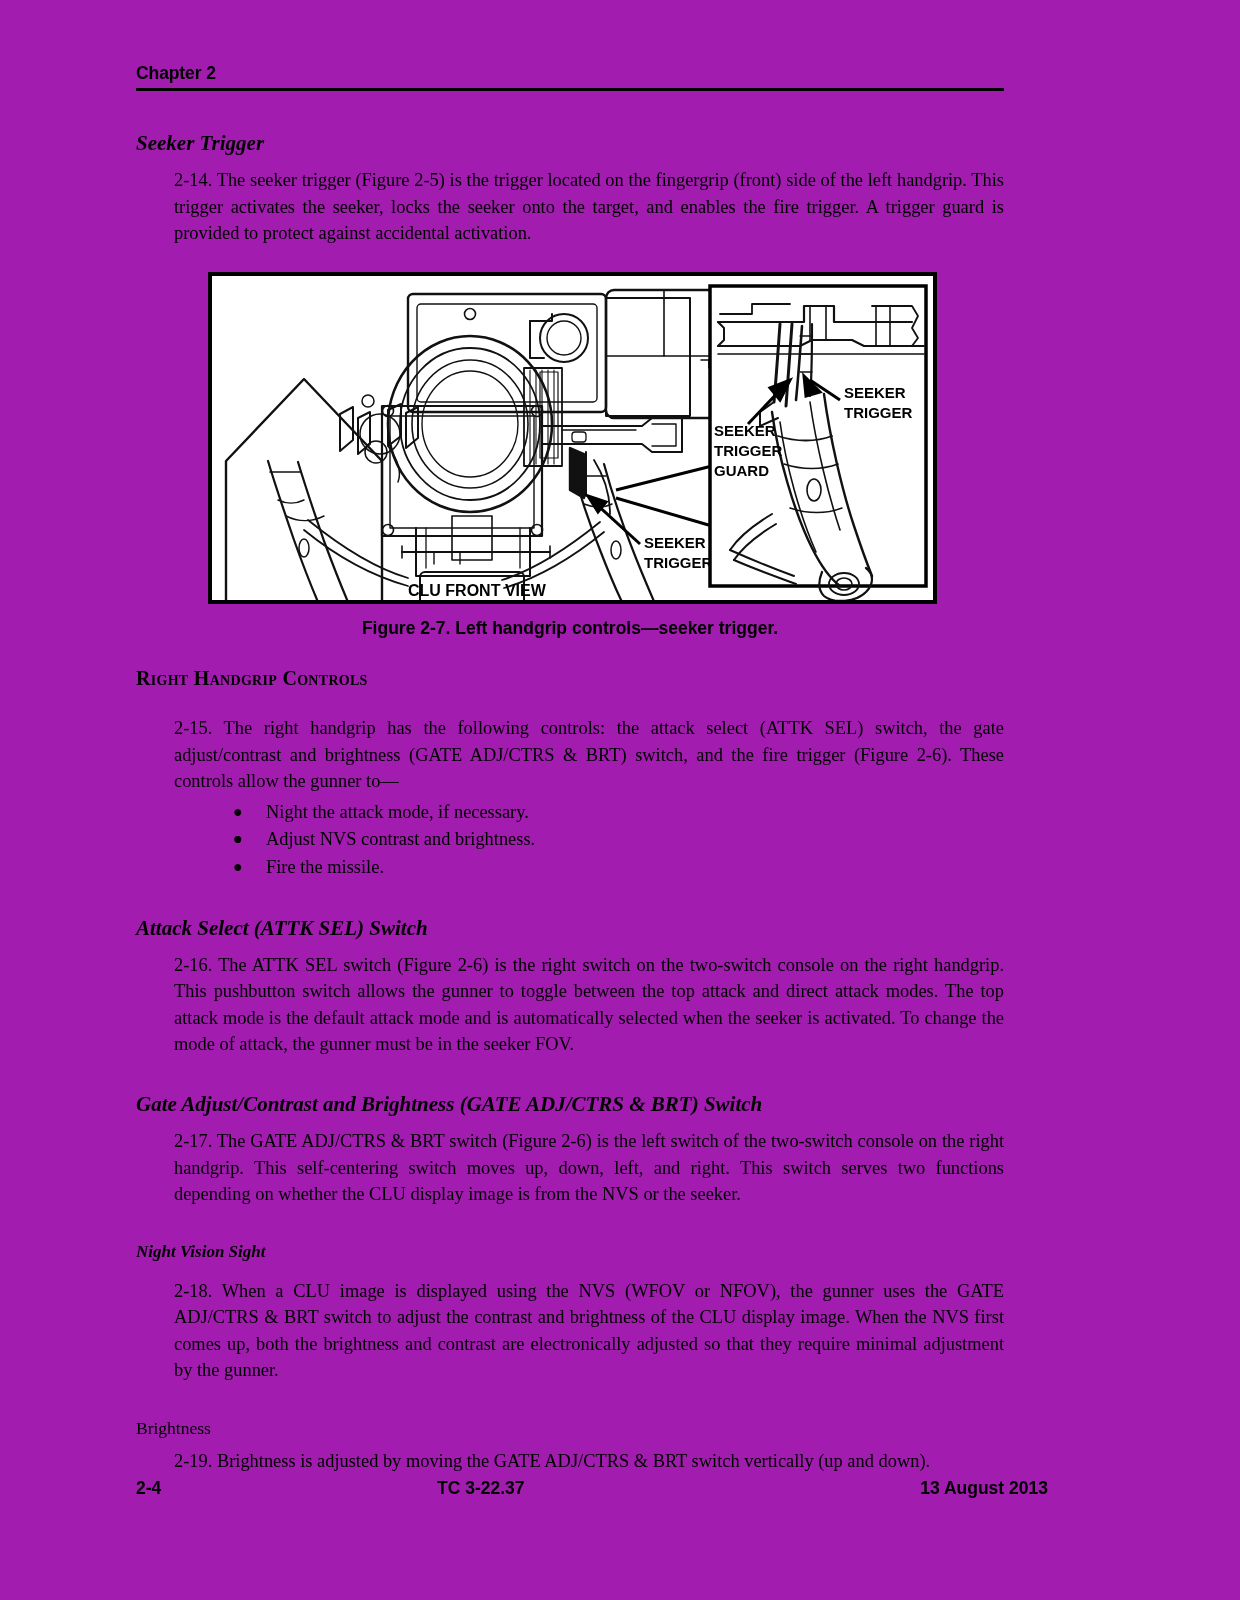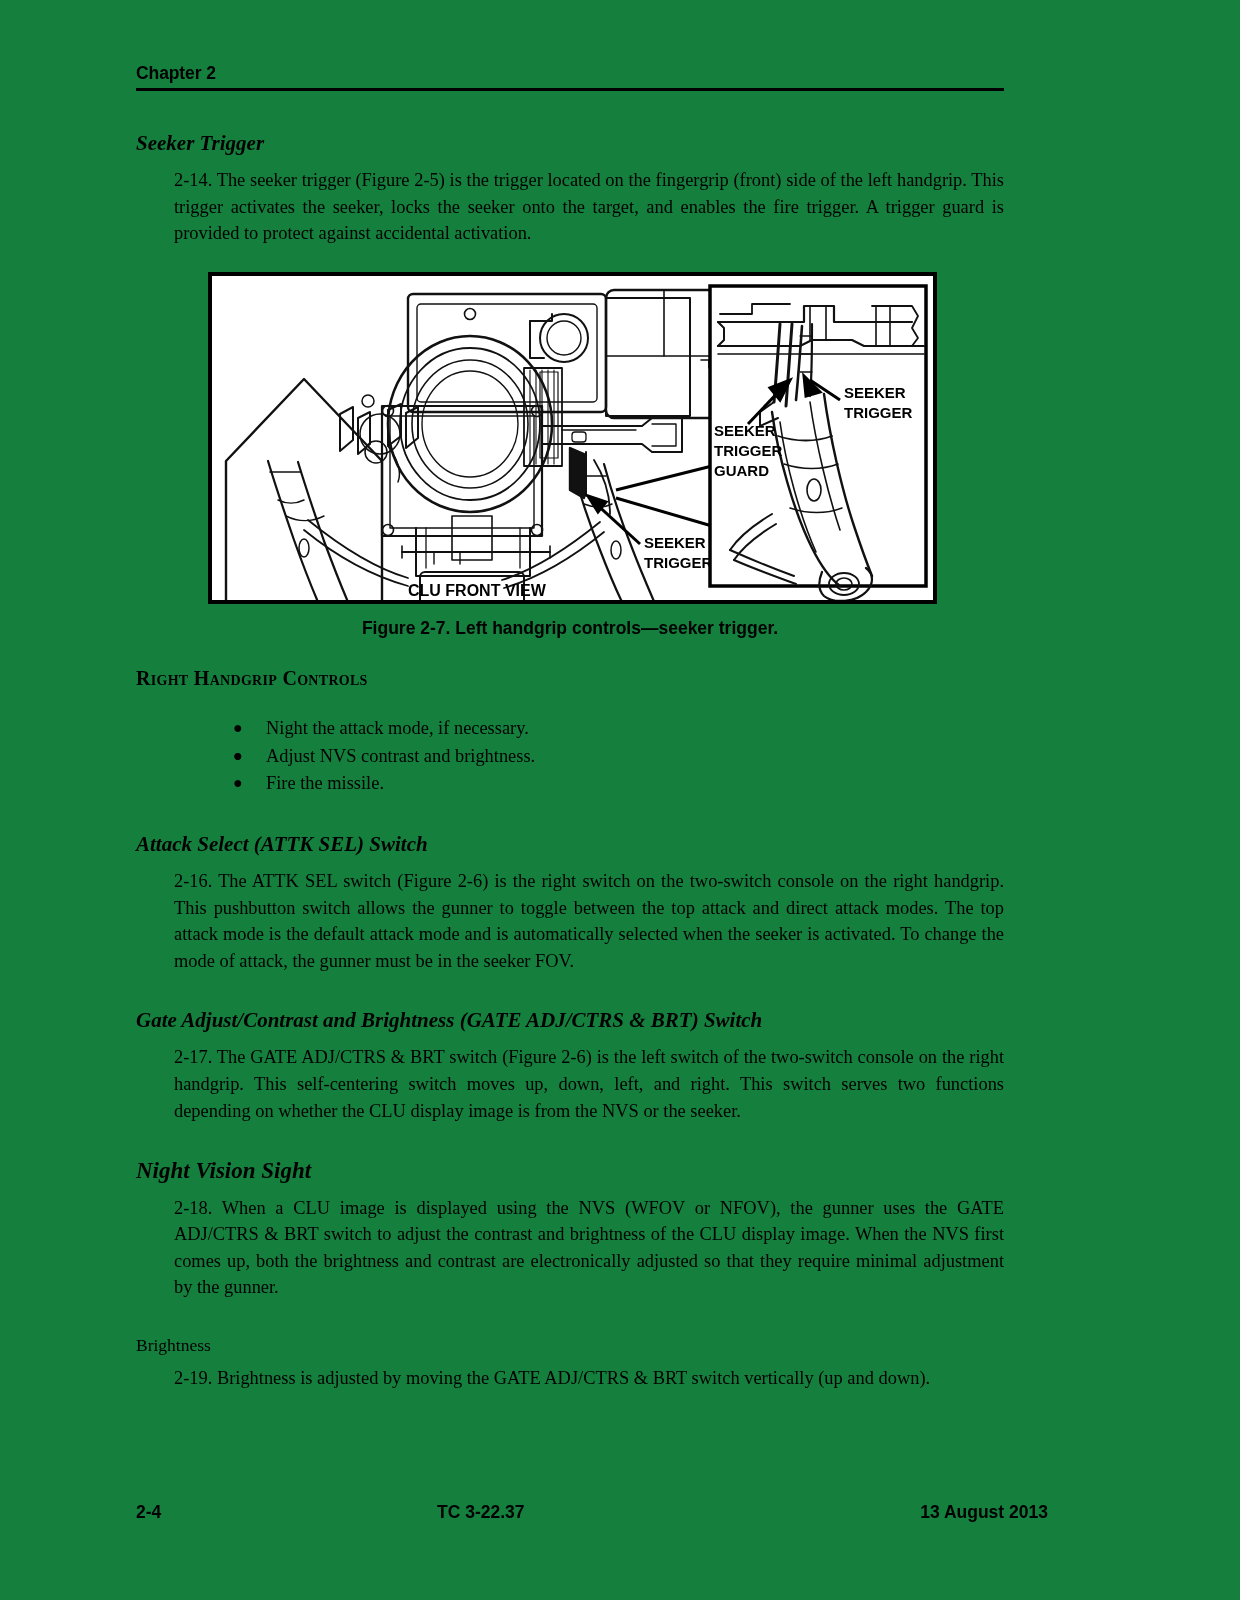--- a/index.html
+++ b/index.html
@@ -4,21 +4,21 @@
 <style>
   html, body {
     margin: 0;
     padding: 0;
     background: #ffffff;
   }
   .page {
     position: relative;
     width: 1240px;
     height: 1600px;
-    background: #15803d;
+    background: #a21caf;
     overflow: hidden;
     font-family: "Liberation Serif", "DejaVu Serif", serif;
     color: #000000;
   }
 
   
   .header {
     position: absolute;
     left: 136px;
     top: 64px;
@@ -60,22 +60,22 @@
     font-variant: small-caps;
     text-transform: capitalize;
     margin: 0 0 25px 0;
     line-height: 1.15;
     letter-spacing: 0.3px;
   }
   h3.sub-head {
     font-family: "Liberation Serif", "DejaVu Serif", serif;
     font-weight: bold;
     font-style: italic;
-    font-size: 23px;
-    margin: 0 0 10px 0;
+    font-size: 17px;
+    margin: 0 0 16px 0;
     line-height: 1.15;
   }
   h4.sub-sub-head {
     font-family: "Liberation Serif", "DejaVu Serif", serif;
     font-weight: normal;
     font-size: 17.5px;
     margin: 0 0 10px 0;
     line-height: 1.15;
   }
 
@@ -145,21 +145,20 @@
   .footer {
     position: absolute;
     left: 136px;
     top: 1478px;
     width: 912px;
     display: flex;
     align-items: baseline;
     font-family: "Liberation Sans", "DejaVu Sans", sans-serif;
     font-weight: bold;
     font-size: 17.5px;
-    margin-top: 24px;
   }
   .footer .f-left { width: 33%; text-align: left; }
   .footer .f-center { width: 34%; text-align: left; }
   .footer .f-right { width: 33%; text-align: right; }
 
   .label-txt {
     font-family: "Liberation Sans", "DejaVu Sans", sans-serif;
     font-weight: bold;
     font-size: 15px;
     fill: #000;
@@ -336,20 +335,21 @@
         <text class="label-txt" x="632" y="142">TRIGGER</text>
       </svg>
     </div>
   </div>
 
   <div class="fig-caption">Figure 2-7. Left handgrip controls—seeker trigger.</div>
 
   <div class="content" style="top:667px;">
 
     <h2 class="sec-head-caps">Right Handgrip Controls</h2>
+    <p class="para">2-15.  The right handgrip has the following controls: the attack select (ATTK SEL) switch, the gate adjust/contrast and brightness (GATE ADJ/CTRS &amp; BRT) switch, and the fire trigger (Figure 2-6). These controls allow the gunner to—</p>
 
     <ul class="bullets">
       <li>
         <span class="dot">●</span>
         <span>Night the attack mode, if necessary.</span>
       </li>
       <li>
         <span class="dot">●</span>
       </li>
       <li>

